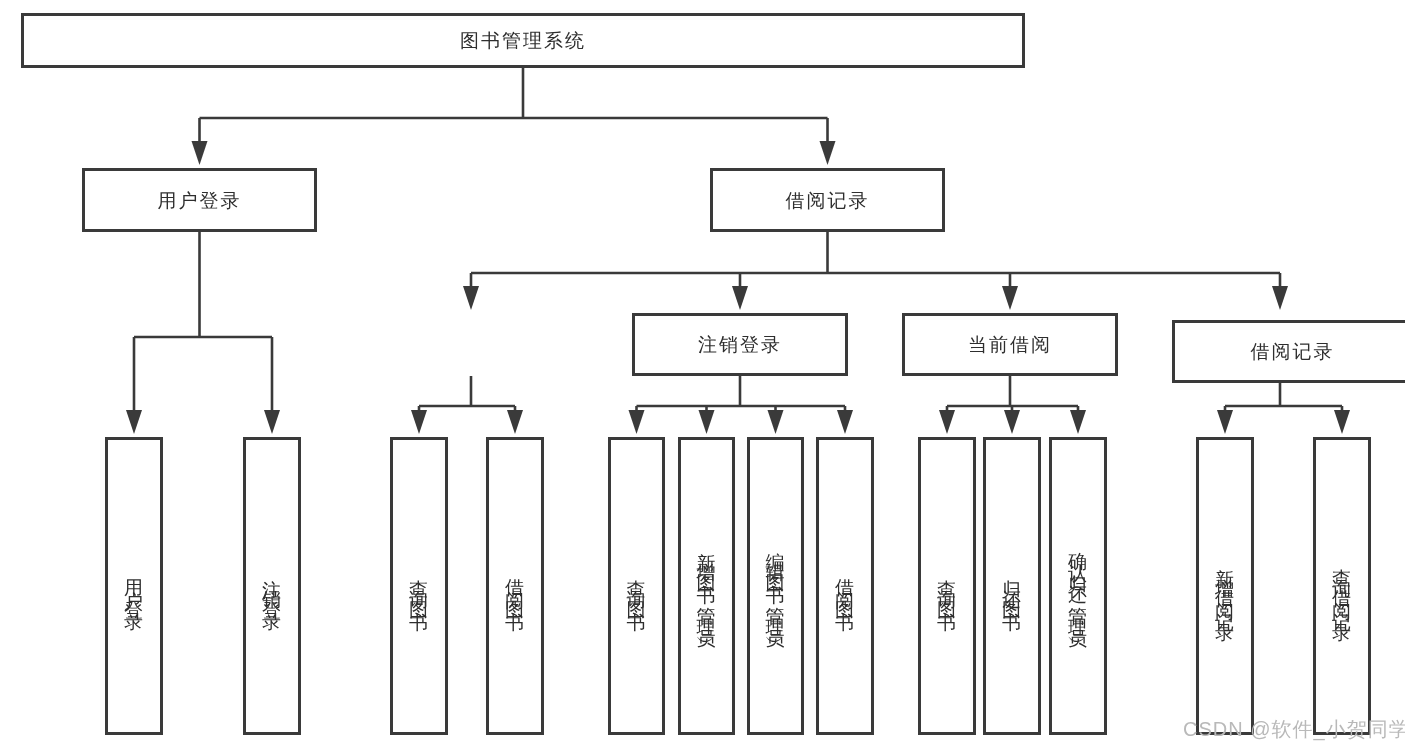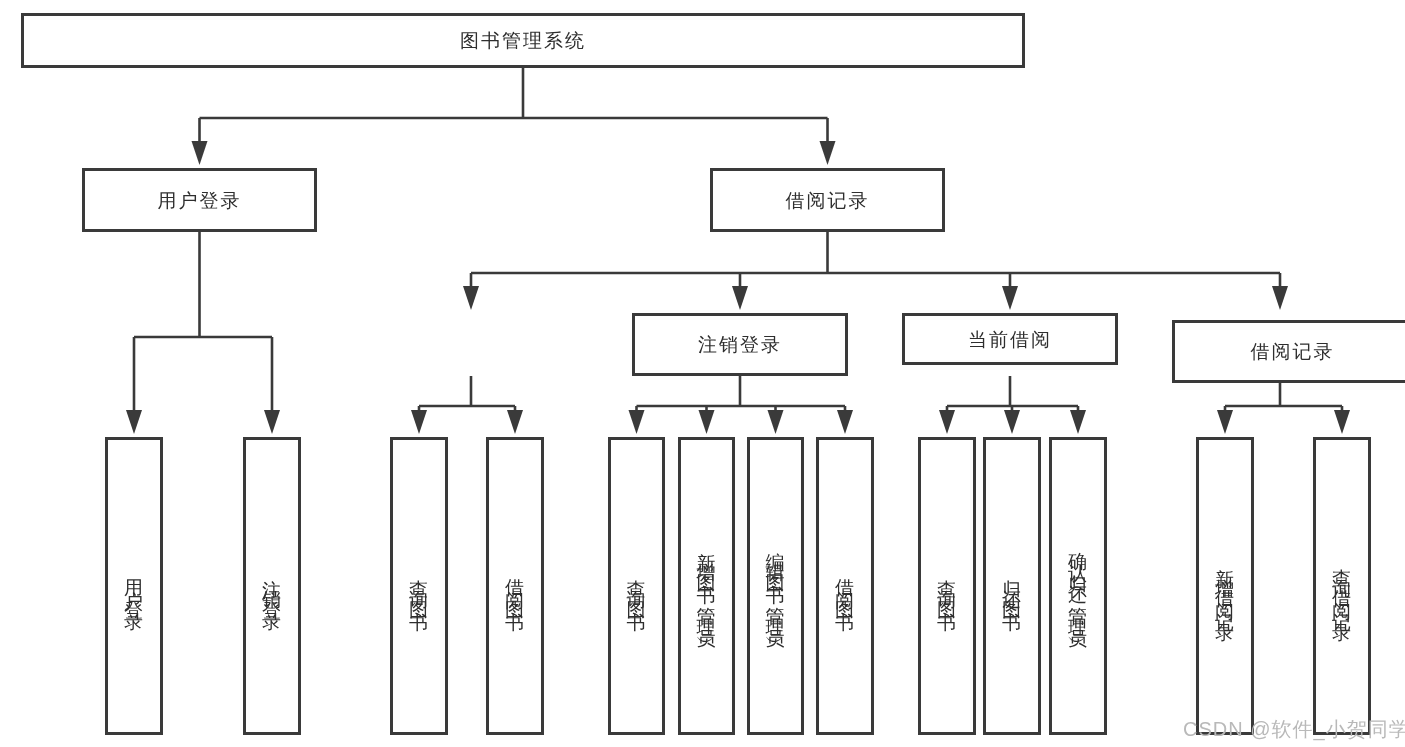--- a/index.html
+++ b/index.html
@@ -122,21 +122,21 @@
     </div>
     <div class="node horizontal" style="left: 82px; top: 168px; width: 235px; height: 64px;">
       <span>用户登录</span>
     </div>
     <div class="node horizontal" style="left: 710px; top: 168px; width: 235px; height: 64px;">
       <span>借阅记录</span>
     </div>
     <div class="node horizontal" style="left: 632px; top: 313px; width: 216px; height: 63px;">
       <span>注销登录</span>
     </div>
-    <div class="node horizontal" style="left: 902px; top: 313px; width: 216px; height: 52px;">
+    <div class="node horizontal" style="left: 902px; top: 313px; width: 216px; height: 63px;">
       <span>当前借阅</span>
     </div>
     <div class="node horizontal" style="left: 1172px; top: 295px; width: 241px; height: 63px; margin-top: 25px;">
       <span>借阅记录</span>
     </div>
     <div class="node vertical" style="left: 105px; top: 437px; width: 58px; height: 298px;">
       <span>用户登录</span>
     </div>
     <div class="node vertical" style="left: 243px; top: 437px; width: 58px; height: 298px;">
       <span>注销登录</span>

